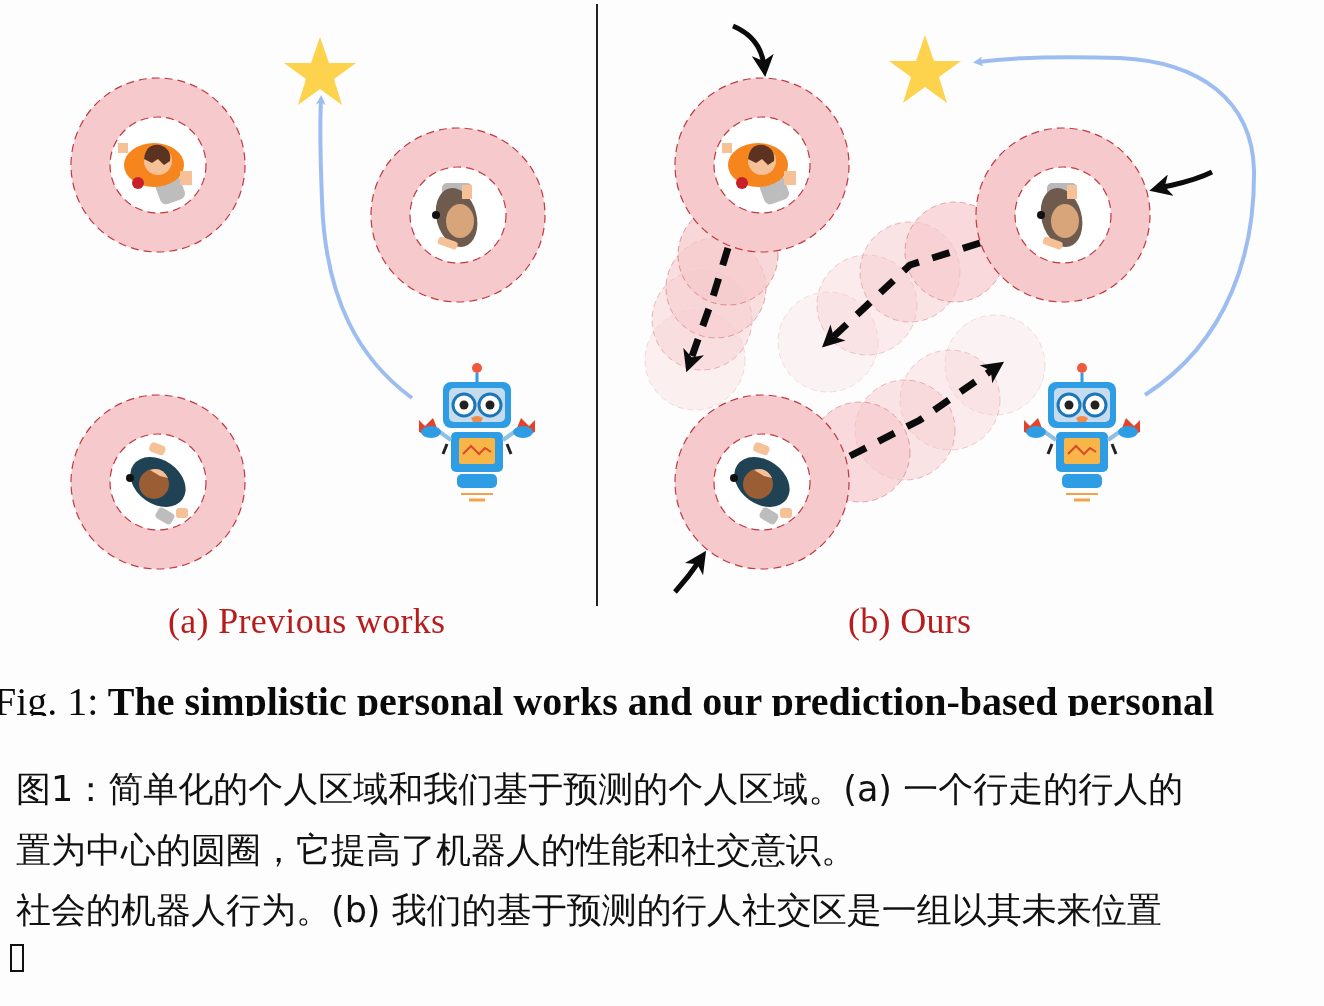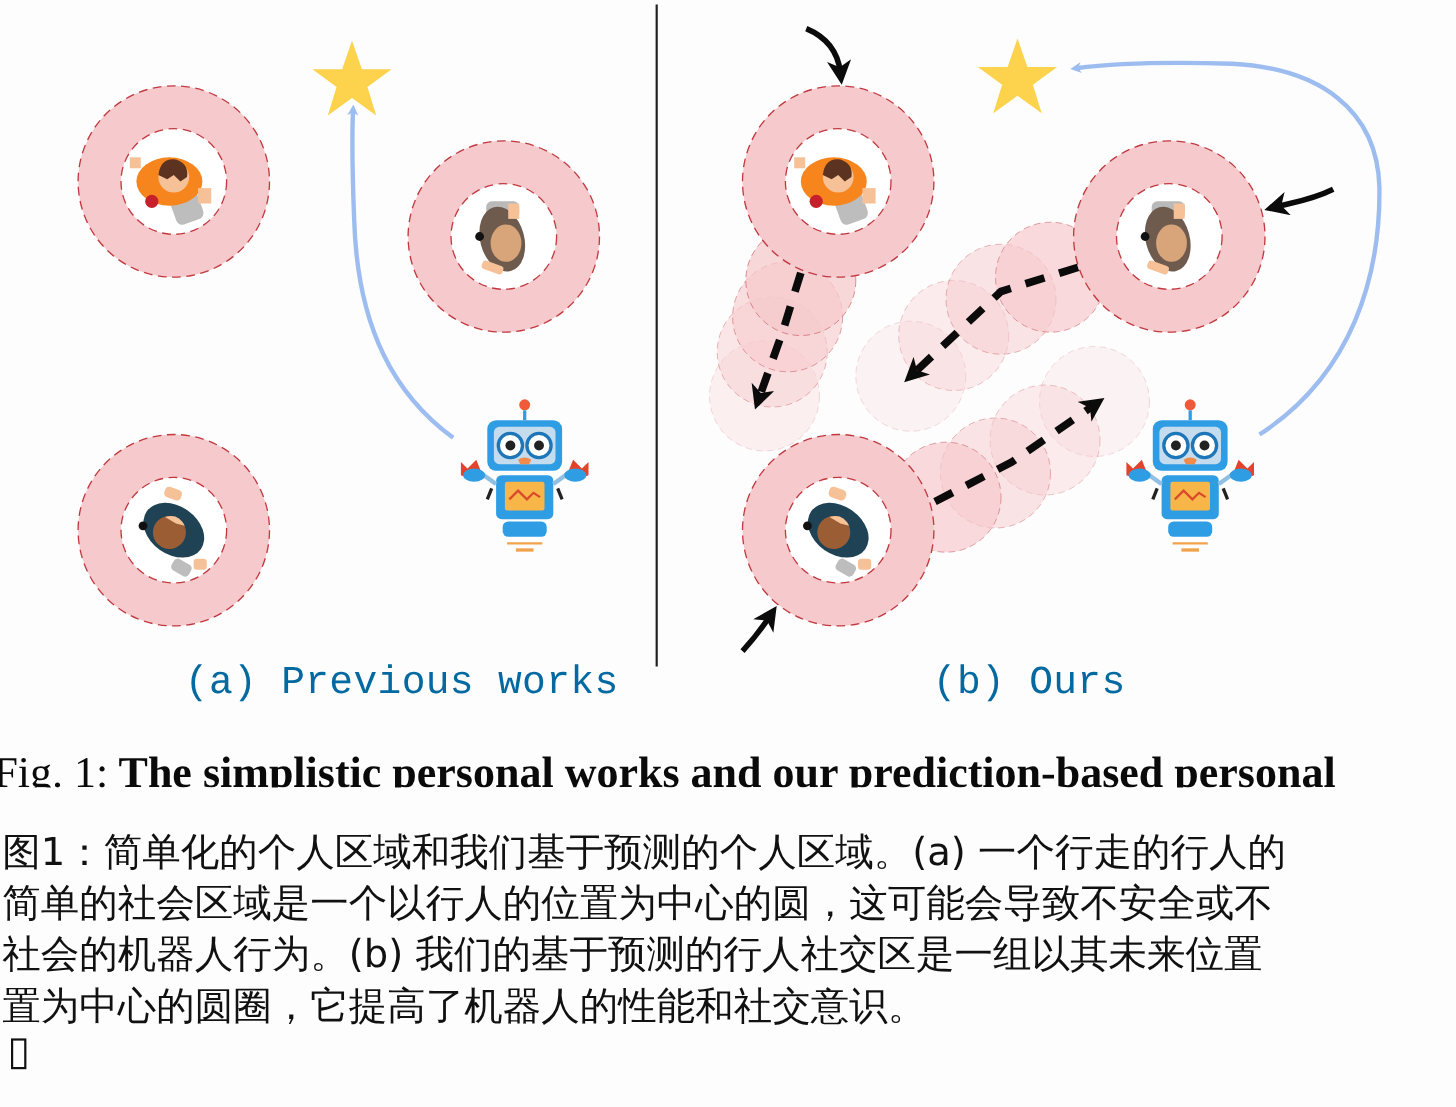--- a/index.html
+++ b/index.html
@@ -1,25 +1,25 @@
 <!DOCTYPE html>
 <html><head>
   <meta charset="utf-8">
   <style>
     html, body { margin: 0; padding: 0; background: #fdfdfd; }
     body { width: 1324px; height: 1006px; position: relative; overflow: hidden; font-family: "DejaVu Sans", sans-serif; }
     #figure { position: absolute; left: 0; top: 0; width: 1324px; height: 660px; }
-    .subcap { position: absolute; top: 600px; font-family: Liberation Mono, monospace; font-size: 36px; color: #0369a1; letter-spacing: 0.3px; }
+    .subcap { position: absolute; top: 600px; font-family: Liberation Serif, serif; font-size: 36px; color: #b91c1c; letter-spacing: 0.3px; }
     #cap-a { left: 168px; }
     #cap-b { left: 848px; }
     #en-caption { position: absolute; left: -6px; top: 676px; width: 1340px; height: 40px; overflow: hidden; white-space: nowrap;
       font-family: "Liberation Serif", "DejaVu Serif", serif; font-size: 40px; font-weight: bold; color: #0a0a0a; line-height: 52px; }
     #en-caption .lbl { font-weight: normal; }
     #zh-caption { position: absolute; left: 2px; top: 752px; width: 1320px; font-family: "DejaVu Sans", sans-serif; font-size: 35px; color: #111; line-height: 46.5px; }
-    #zh-caption p { margin: 0; white-space: nowrap; }
+    #zh-caption p { margin: 14px; white-space: nowrap; }
     #tofu { position: absolute; left: 10px; top: 944px; width: 14px; height: 28px; border: 2px solid #111; box-sizing: border-box; }
   </style>
 </head>
 <body>
 
 <svg id="figure" width="1324" height="660" viewBox="0 0 1324 660" xmlns="http://www.w3.org/2000/svg">
   <defs>
     <marker id="bluehead" markerWidth="10" markerHeight="10" refX="5" refY="5" orient="auto" markerUnits="userSpaceOnUse" viewBox="0 0 10 10">
       <path d="M0,0 L10,5 L0,10 L3,5 Z" fill="#9dbdf0"></path>
     </marker>
@@ -162,17 +162,16 @@
 <div class="subcap" id="cap-a">(a) Previous works</div>
 <div class="subcap" id="cap-b">(b) Ours</div>
 
 <div id="en-caption">
   <span class="lbl">Fig. 1:</span>
   <span>The simplistic personal works and our prediction-based personal</span>
 </div>
 
 <div id="zh-caption">
   <p>图1：简单化的个人区域和我们基于预测的个人区域。(a) 一个行走的行人的</p>
-  <p>简单的社会区域是一个以行人的位置为中心的圆，这可能会导致不安全或不</p>
+  <p>置为中心的圆圈，它提高了机器人的性能和社交意识。</p>
   <p>社会的机器人行为。(b) 我们的基于预测的行人社交区是一组以其未来位置</p>
-  <p>置为中心的圆圈，它提高了机器人的性能和社交意识。</p>
 </div>
 <div id="tofu"></div>
 
 </body></html>

